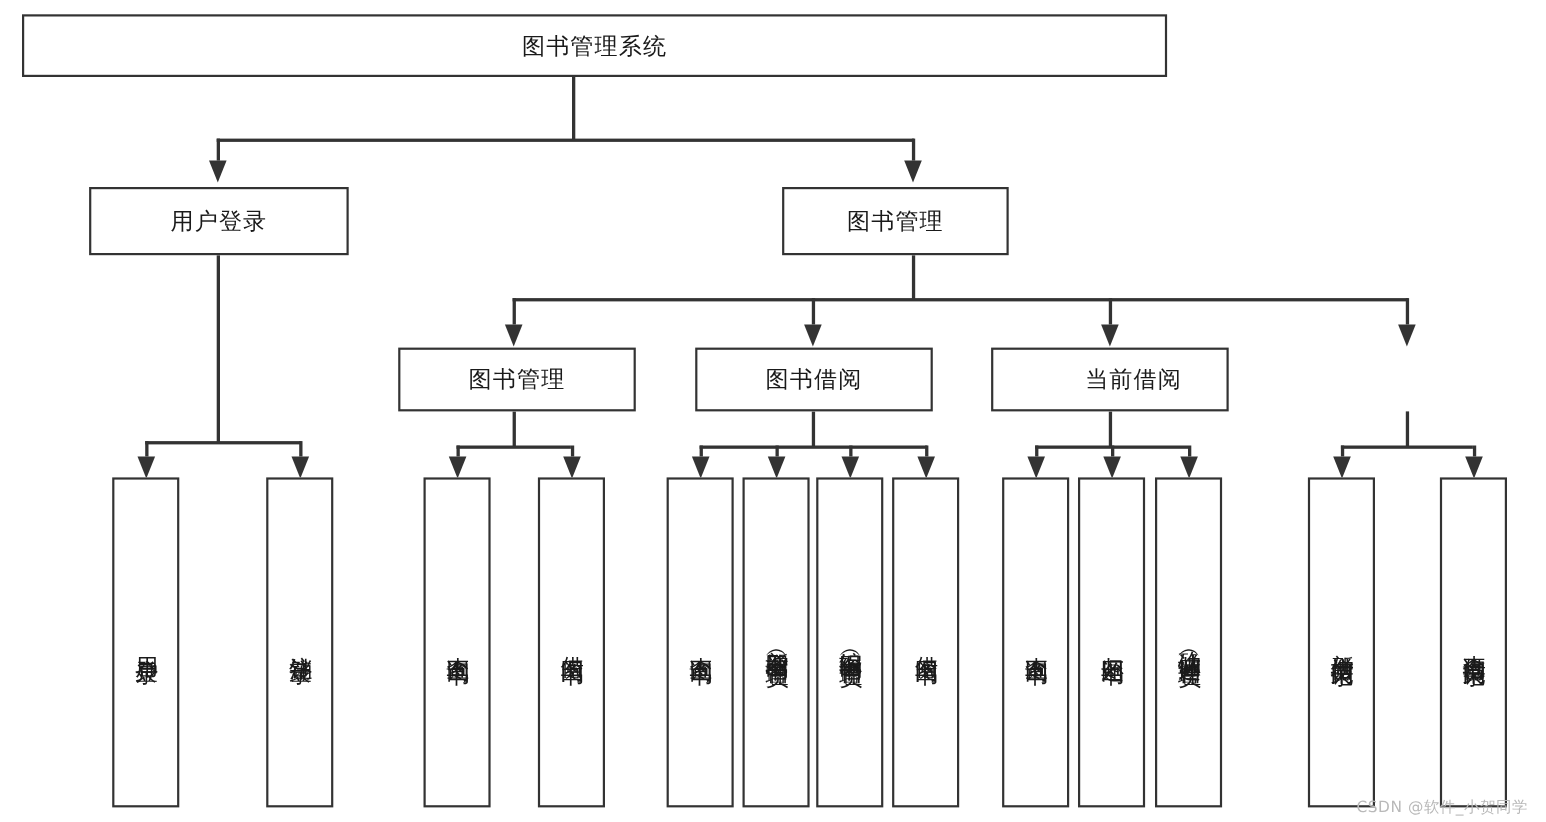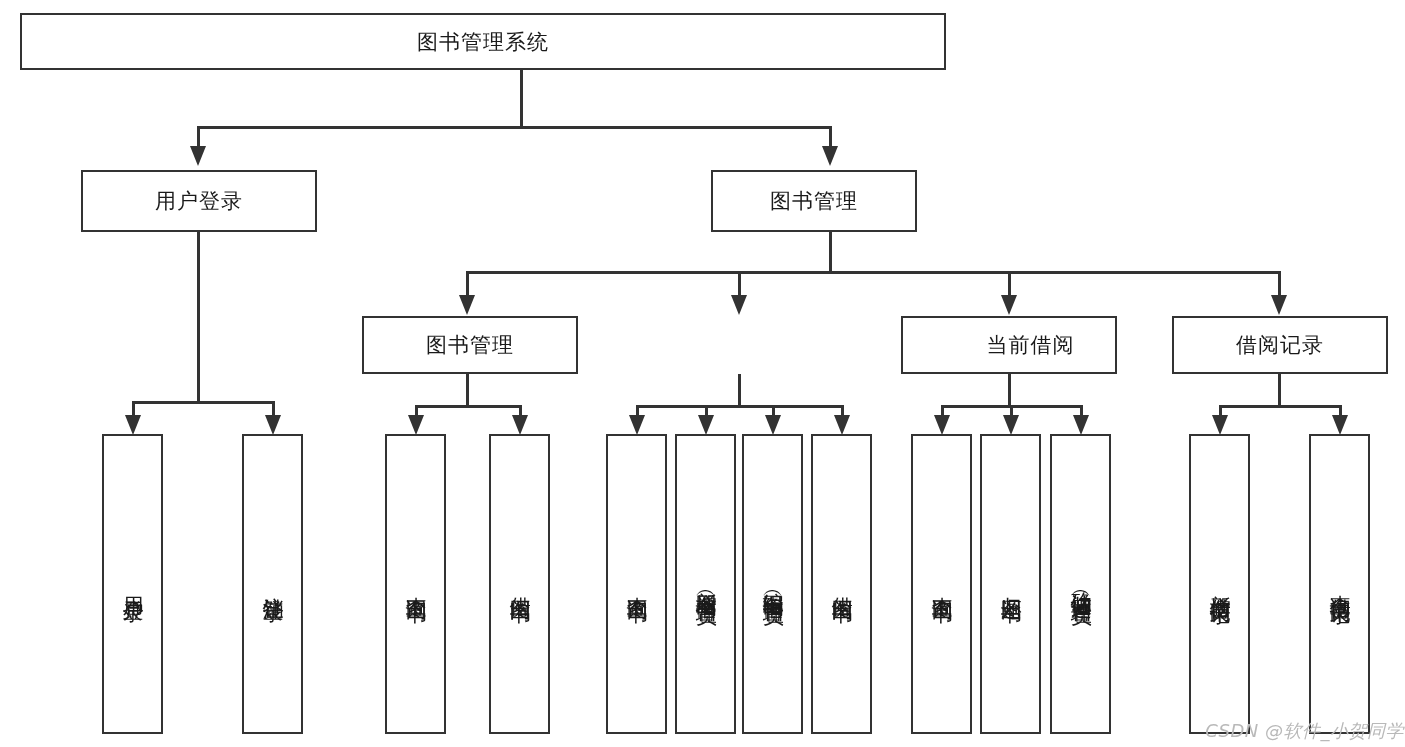--- a/index.html
+++ b/index.html
@@ -65,36 +65,35 @@
     width: 0;
     height: 0;
     border-left: 8px solid transparent;
     border-right: 8px solid transparent;
     border-top: 20px solid #333333;
     z-index: 2;
   }
   
   #watermark {
     position: absolute;
-    right: 1px;
+    right: 16px;
     bottom: 4px;
-    font-size: 18px;
+    font-size: 14px;
     color: #b9b9b9;
     white-space: nowrap;
     z-index: 5;
     letter-spacing: 0.5px;
-    font-style: italic;
   }
 </style>
 </head>
 <body>
 
 <div id="stage">
 
-  <div class="node h" style="left:20px; top:13px; width:926px; height:57px;">
+  <div class="node h" style="left:20px; top:13px; width:1041px; height:57px;">
     <span>图书管理系统</span>
   </div>
 
   <div class="vline" style="left:520px; top:70px; width:2.5px; height:58px;"></div>
 
   <div class="hline" style="left:197px; top:126px; width:634px;"></div>
 
   <div class="vline" style="left:197px; top:126px; height:20px;"></div>
   <div class="arrow" style="left:190px; top:146px;"></div>
   <div class="vline" style="left:829px; top:126px; height:20px;"></div>
@@ -121,25 +120,25 @@
   <div class="vline" style="left:738px; top:271px; height:24px;"></div>
   <div class="arrow" style="left:731px; top:295px;"></div>
   <div class="vline" style="left:1008px; top:271px; height:24px;"></div>
   <div class="arrow" style="left:1001px; top:295px;"></div>
   <div class="vline" style="left:1278px; top:271px; height:24px;"></div>
   <div class="arrow" style="left:1271px; top:295px;"></div>
 
   <div class="node h" style="left:362px; top:316px; width:216px; height:58px;">
     <span>图书管理</span>
   </div>
+  <div class="node h" style="left:632px; top:316px; width:216px; height:58px;">
+    <span>图书借阅</span>
+  </div>
   <div class="node h" style="left:901px; top:316px; width:216px; height:58px;padding-left:43px;">
     <span>当前借阅</span>
-  </div>
-  <div class="node h" style="left:1172px; top:316px; width:216px; height:58px;">
-    <span>借阅记录</span>
   </div>
 
   <div class="vline" style="left:466px; top:374px; height:33px;"></div>
   <div class="hline" style="left:415px; top:405px; width:104px;"></div>
   <div class="vline" style="left:415px; top:405px; height:10px;"></div>
   <div class="arrow" style="left:408px; top:415px;"></div>
   <div class="vline" style="left:519px; top:405px; height:10px;"></div>
   <div class="arrow" style="left:512px; top:415px;"></div>
 
   <div class="vline" style="left:738px; top:374px; height:33px;"></div>

